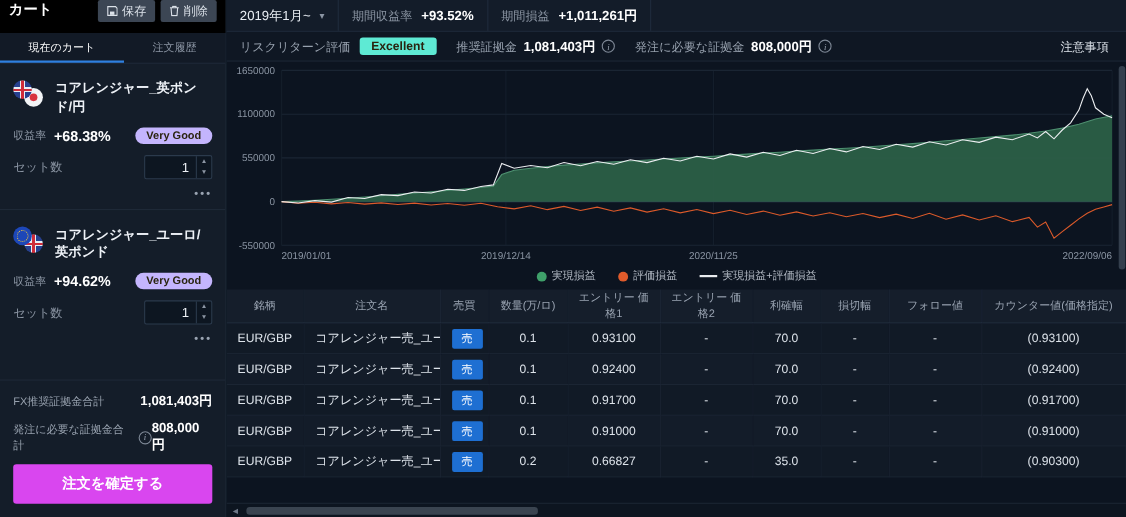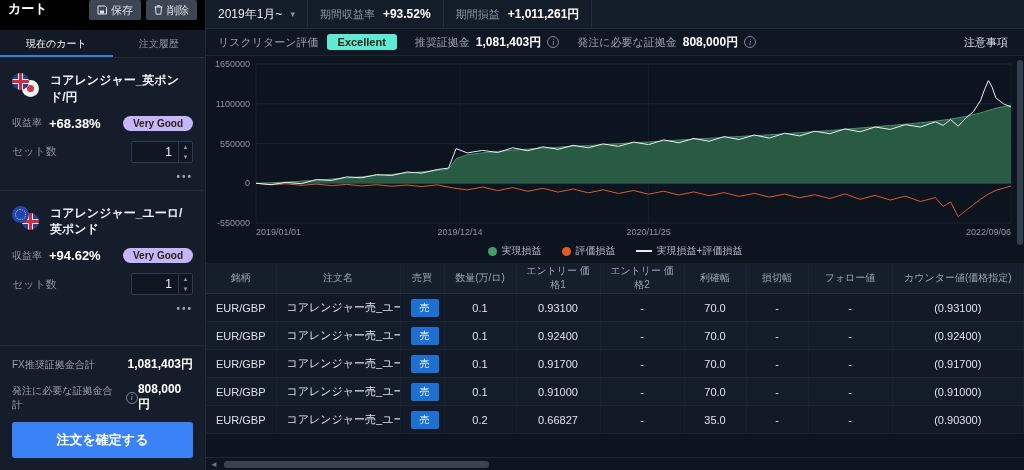--- a/index.html
+++ b/index.html
@@ -43,21 +43,21 @@
   .ci-qty .lbl { font-size:11px; color:#8b95a3; flex:1; }
   .spin { display:flex; width:62px; height:22px; background:#0d1621; border:1px solid #2b3a4c; border-radius:2px; }
   .spin .v { flex:1; text-align:right; font-size:12px; color:#eef2f7; line-height:20px; padding-right:6px; }
   .spin .arrows { width:14px; display:flex; flex-direction:column; border-left:1px solid #2b3a4c; }
   .spin .arrows span { flex:1; font-size:6px; color:#8b95a3; text-align:center; line-height:10px; cursor:pointer; }
   .ci-more { text-align:right; color:#9aa4b2; font-size:10px; letter-spacing:2px; margin-top:8px; cursor:pointer; font-weight:bold; }
   .sb-summary { margin-top:auto; border-top:1px solid #1e2937; padding:10px 12px 12px; }
   .sum-row { display:flex; align-items:center; margin-bottom:9px; }
   .sum-row .lbl { font-size:10px; color:#97a1ae; display:flex; align-items:center; gap:4px; }
   .sum-row .val { margin-left:auto; font-size:12px; font-weight:bold; color:#fff; }
-  .confirm-btn { display:block; width:100%; height:36px; background:#3b82f6; color:#fff; font-size:13px; font-weight:bold; border:none; border-radius:3px; cursor:pointer; margin-top:4px; font-family:inherit; }
+  .confirm-btn { display:block; width:100%; height:36px; background:#d946ef; color:#fff; font-size:13px; font-weight:bold; border:none; border-radius:3px; cursor:pointer; margin-top:4px; font-family:inherit; }
   .info-i { display:inline-flex; width:12px; height:12px; flex:none; border:1px solid #7e8896; border-radius:50%; color:#9aa4b1; font-size:8px; align-items:center; justify-content:center; font-style:italic; font-family:"Liberation Serif",serif; cursor:pointer; }
 
   
   .main { flex:1; min-width:0; display:flex; flex-direction:column; background:#0c1420; position:relative; }
   .top-bar { height:29px; flex:none; background:#131c29; border-bottom:1px solid #202c3c; display:flex; align-items:stretch; }
   .tb-sec { display:flex; align-items:center; padding:0 12px; border-right:1px solid #202c3c; }
   .tb-title { font-size:13px; font-weight:bold; color:#fff; }
   .tb-period { gap:8px; cursor:pointer; font-size:12px; color:#e8edf3;align-items:center; }
   .chev { font-size:9px; color:#8b95a3; }
   .metric .lbl { font-size:11px; color:#8b95a3; margin-right:8px; }

